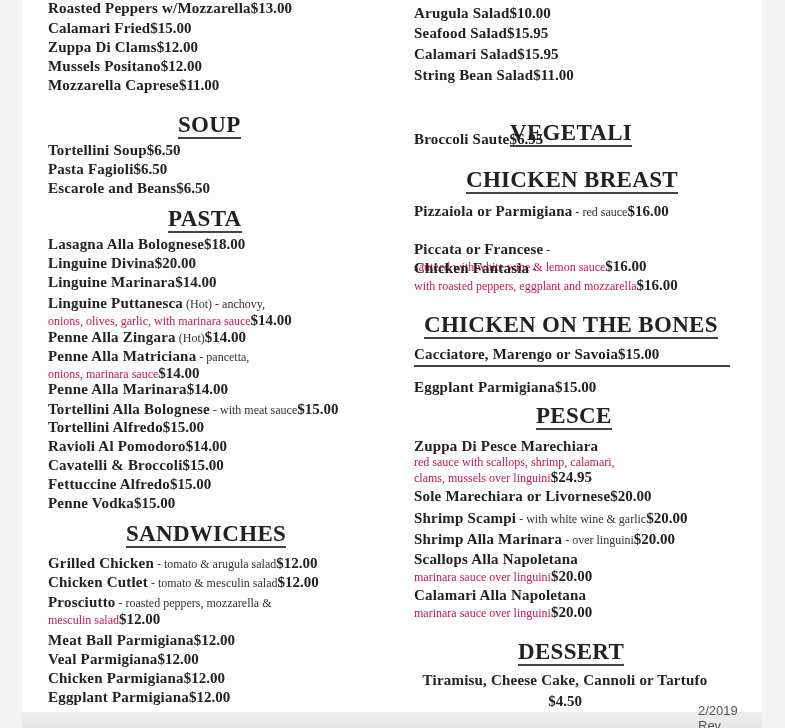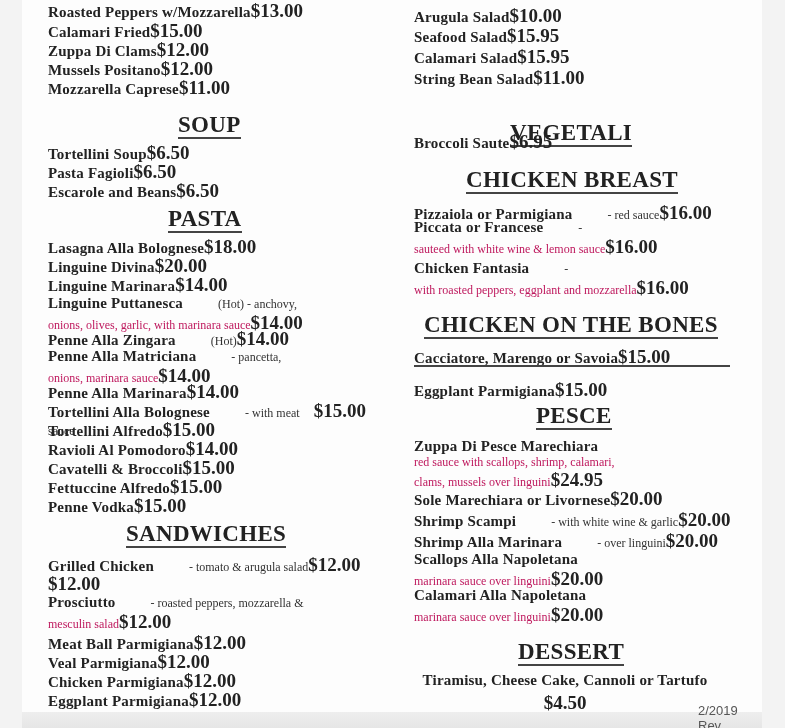--- a/index.html
+++ b/index.html
@@ -14,24 +14,24 @@
     position:absolute; left:22px; top:0; width:740px; height:712px;
     background:#fdfdfd;
   }
   .col { position:absolute; top:0; }
   .col-left { left:48px; width:318px; }
   .col-right { left:414px; width:318px; }
 
   .item { position:absolute; left:0; width:100%; }
   .row { display:flex; align-items:baseline; }
   .name { font-weight:bold; font-size:15px; letter-spacing:0.2px; white-space:nowrap; }
-  .desc { font-weight:normal; font-size:12px; color:#333;margin-left:32px; }
+  .desc { font-weight:normal; font-size:12px; color:#333; }
   .sub { font-size:12px; color:#be185d; line-height:14px; }
   .sub-bold { font-size:11.5px; font-weight:bold; color:#333; }
-  .price { font-weight:bold; font-size:19px; white-space:nowrap; }
+  .price { font-weight:bold; font-size:15px; white-space:nowrap; }
 
   .heading {
     position:absolute; font-weight:bold; font-size:23px; color:#222;
     border-bottom:2px solid #444; line-height:24px; padding-bottom:0;
     letter-spacing:0.3px; white-space:nowrap;
   }
   .rule { position:absolute; height:2px; background:#444; }
   .center { text-align:center; }
   .rev { position:absolute; font-family:"Liberation Sans", sans-serif; font-size:13px; color:#555; }
   .bottom-shade {
@@ -143,20 +143,21 @@
       <span class="name">Penne Vodka</span>
       <span class="price">$15.00</span>
     </div>
 
   <div class="heading" style="top:522px; left:78px;">SANDWICHES</div>
   <div class="item row" style="top:554px">
       <span><span class="name">Grilled Chicken</span><span class="desc"> - tomato &amp; arugula salad</span></span>
       <span class="price">$12.00</span>
     </div>
   <div class="item row" style="top:573px">
+      <span><span class="name">Chicken Cutlet</span><span class="desc"> - tomato &amp; mesculin salad</span></span>
       <span class="price">$12.00</span>
     </div>
   <div class="item" style="top:593px">
     <div><span class="name">Prosciutto</span><span class="desc"> - roasted peppers, mozzarella &amp;</span></div>
     <div class="row">
         <span class="sub">mesculin salad</span>
         <span class="price">$12.00</span>
       </div>
   </div>
   <div class="item row" style="top:632px">
@@ -200,21 +201,21 @@
   <div class="item row" style="top:131px">
       <span class="name">Broccoli Saute</span>
       <span class="price">$6.95</span>
     </div>
 
   <div class="heading" style="top:168px; left:52px;">CHICKEN BREAST</div>
   <div class="item row" style="top:202px">
       <span><span class="name">Pizzaiola or Parmigiana</span><span class="desc"> - red sauce</span></span>
       <span class="price">$16.00</span>
     </div>
-  <div class="item" style="top:218px">
+  <div class="item" style="top:240px">
     <div><span class="name">Piccata or Francese</span><span class="desc"> -</span></div>
     <div class="row">
         <span class="sub">sauteed with white wine &amp; lemon sauce</span>
         <span class="price">$16.00</span>
       </div>
   </div>
   <div class="item" style="top:259px">
     <div><span class="name">Chicken Fantasia</span><span class="desc"> -</span></div>
     <div class="row">
         <span class="sub">with roasted peppers, eggplant and mozzarella</span>

